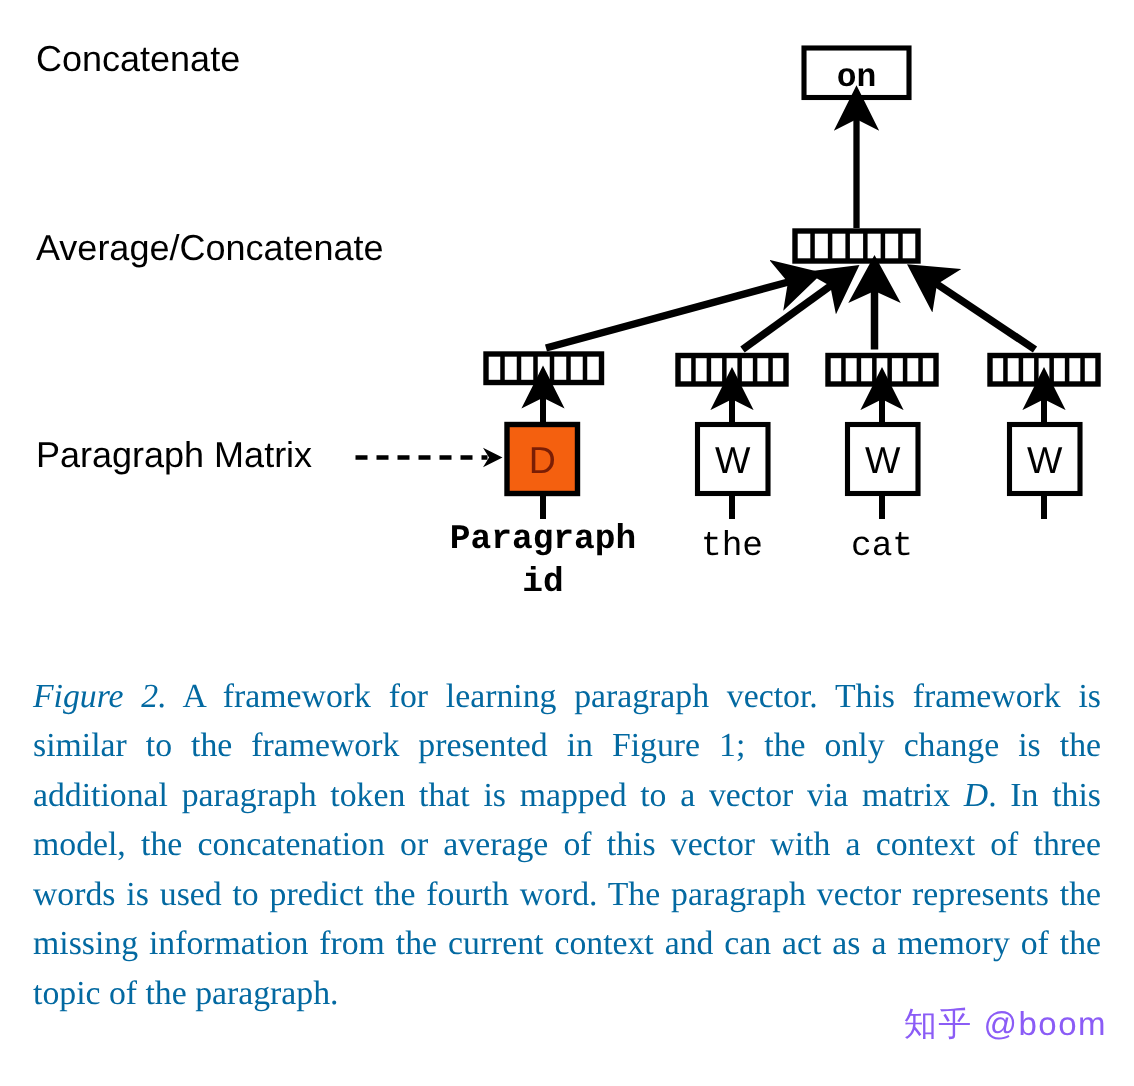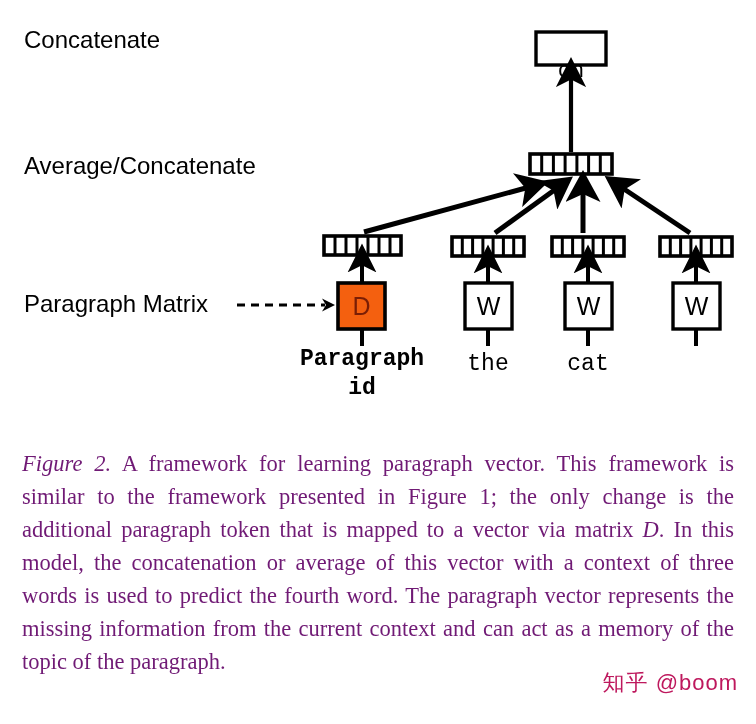--- a/index.html
+++ b/index.html
@@ -47,38 +47,38 @@
   }
 
   #caption {
     position: absolute;
     left: 22px;
     top: 447px;
     width: 712px;
     font-family: "Liberation Serif", serif;
     font-size: 22.5px;
     line-height: 33px;
-    color: #701a75;
+    color: #0369a1;
     text-align: justify;
     text-justify: inter-word;
   }
   #caption .fig-num {
     font-style: italic;
   }
   #caption .mathvar {
     font-style: italic;
     font-family: "Liberation Serif", serif;
   }
   #watermark {
     position: absolute;
     right: 18px;
     top: 668px;
     font-family: "Liberation Sans", sans-serif;
     font-size: 22px;
-    color: #be185d;
+    color: #8b5cf6;
     letter-spacing: 1px;
     white-space: nowrap;
     pointer-events: none;
   }
 </style>
 </head>
 <body>
 
 <div id="figure-area">
 
@@ -181,21 +181,21 @@
     <g>
       <line x1="237" y1="305" x2="325" y2="305" stroke="#000" stroke-width="3" stroke-dasharray="8,6"></line>
       <path d="M322,298.5 L335,305 L322,311.5 L326,305 Z" fill="#000"></path>
     </g>
   </svg>
 
   <div class="side-label" id="label-classifier">Concatenate</div>
   <div class="side-label" id="label-matrix">Paragraph Matrix</div>
   <div class="side-label" id="label-average">Average/Concatenate</div>
 
-  <div class="token-label" style="left:536px; top:38px; width:70px; font-weight:normal; font-size:22px;margin-top:20px;">on</div>
+  <div class="token-label" style="left:536px; top:38px; width:70px; font-weight:bold; font-size:22px;">on</div>
 
   <div class="token-label" style="left:282px; top:345px; width:160px;font-weight:bold;">Paragraph
 id</div>
   <div class="token-label" style="left:438px; top:350px; width:100px;">the</div>
   <div class="token-label" style="left:538px; top:350px; width:100px;">cat</div>
 </div>
 
 <div id="caption"><span class="fig-num">Figure 2.</span><span> A framework for learning paragraph vector. This framework is similar to the framework presented in Figure 1; the only change is the additional paragraph token that is mapped to a vector via matrix </span><span class="mathvar">D</span><span>. In this model, the concatenation or average of this vector with a context of three words is used to predict the fourth word. The paragraph vector represents the missing information from the current context and can act as a memory of the topic of the paragraph.</span></div>
 
 <div id="watermark">知乎 @boom</div>

